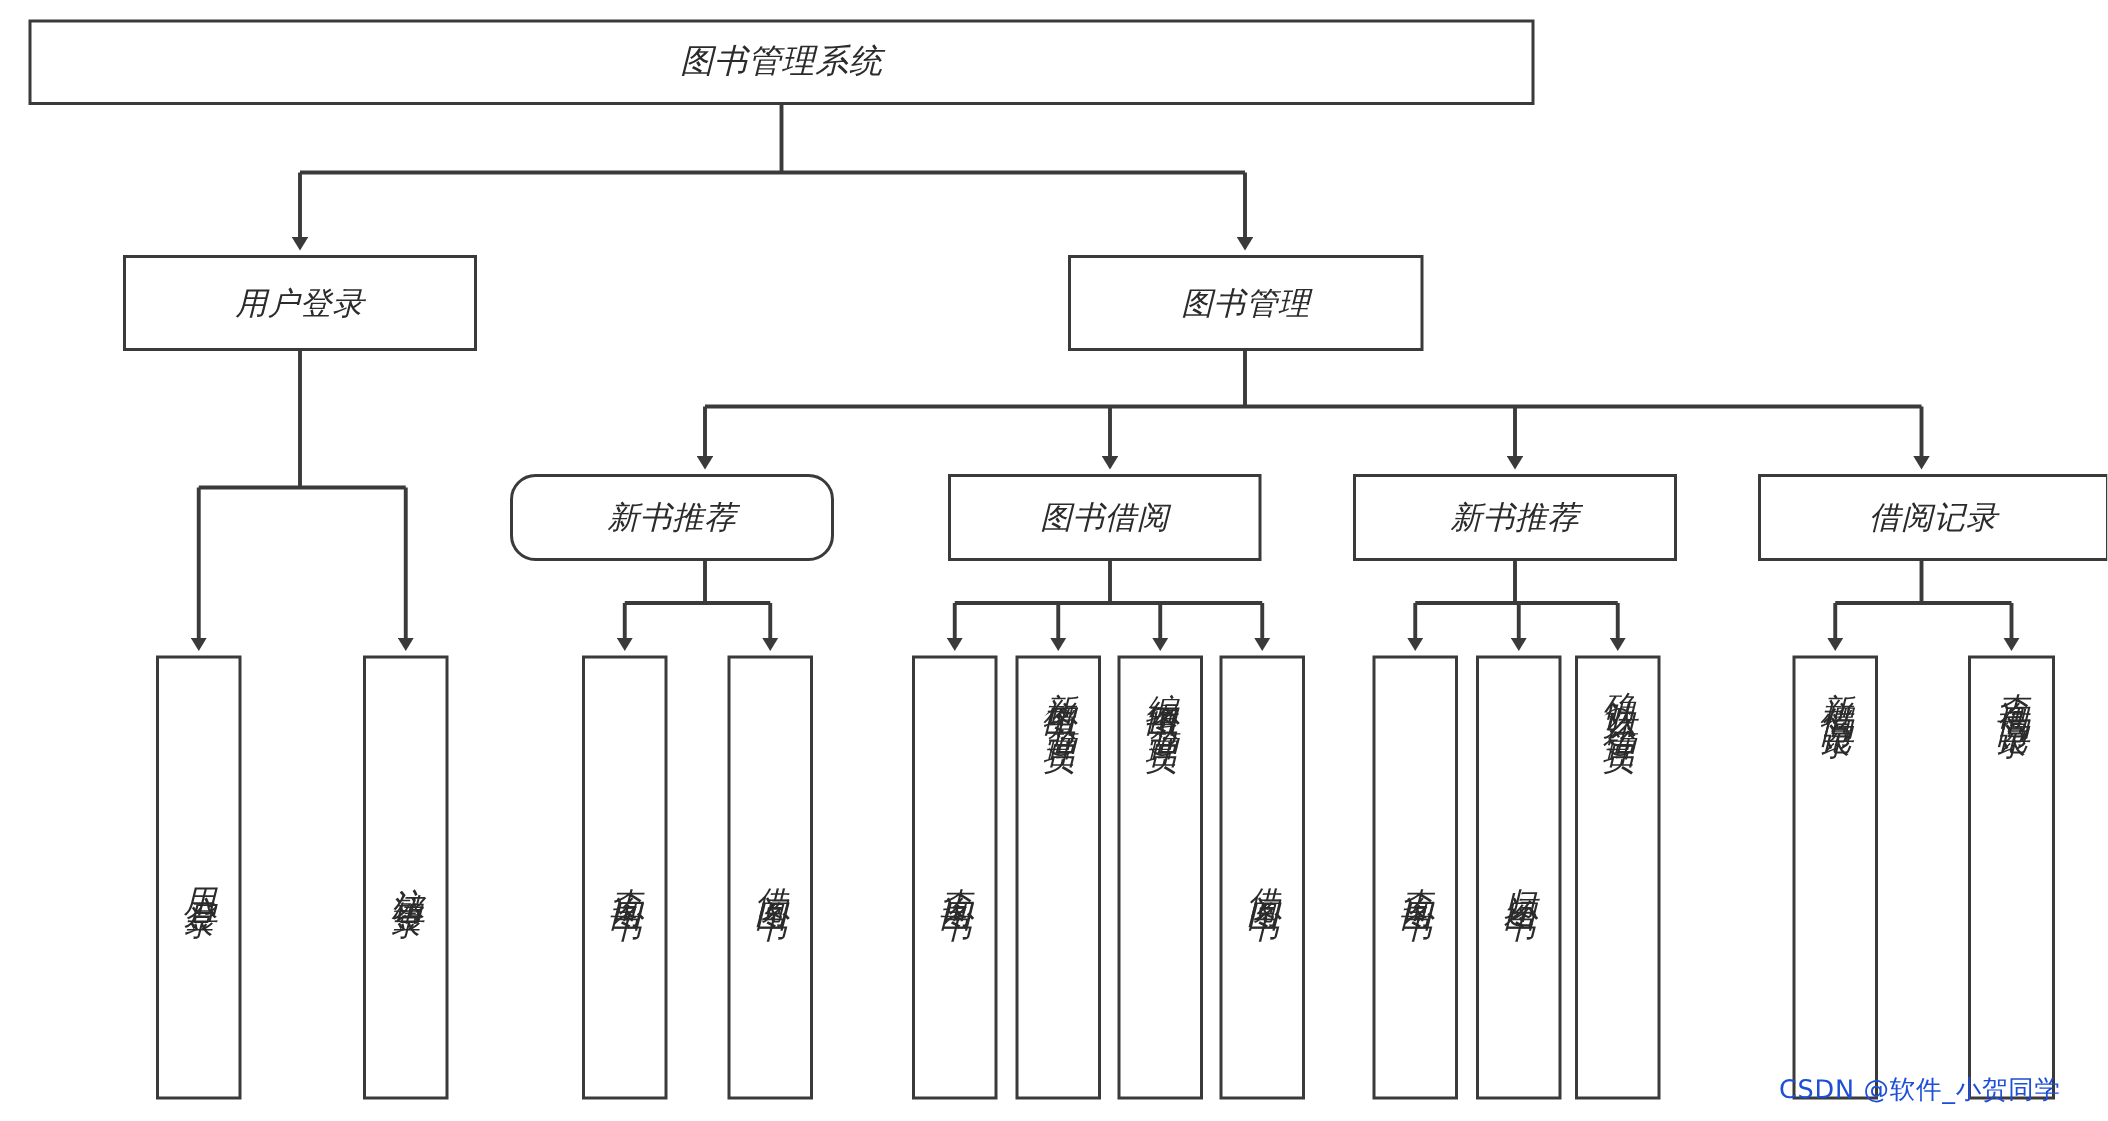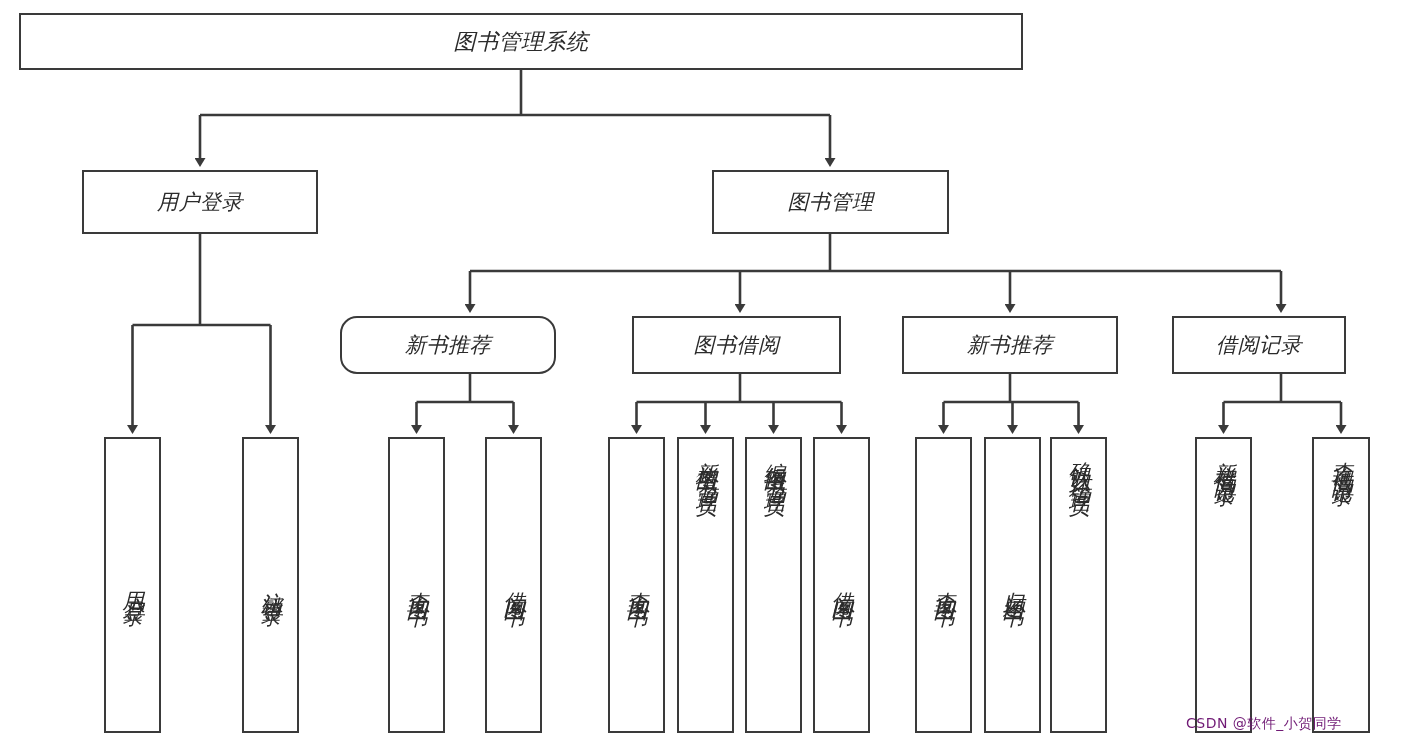--- a/index.html
+++ b/index.html
@@ -67,22 +67,22 @@
   }
   
   .node.vert.short {
     align-items: center;
     padding-top: 0;
   }
   #watermark {
     position: absolute;
     left: 1186px;
     top: 715px;
-    font-size: 14px;
-    color: #701a75;
+    font-size: 17px;
+    color: #1d4ed8;
     white-space: nowrap;
     letter-spacing: 0.5px;
   }
 </style>
 </head>
 <body>
 
 <div id="canvas">
   <svg id="edges" viewBox="0 0 1405 747">
     <defs>
@@ -139,21 +139,21 @@
       </div>
       <div class="node horiz" style="left: 340px; top: 316px; width: 216px; height: 58px; border-radius: 17px;">
         <span class="node-label">新书推荐</span>
       </div>
       <div class="node horiz" style="left: 632px; top: 316px; width: 209px; height: 58px;">
         <span class="node-label">图书借阅</span>
       </div>
       <div class="node horiz" style="left: 902px; top: 316px; width: 216px; height: 58px;">
         <span class="node-label">新书推荐</span>
       </div>
-      <div class="node horiz" style="left: 1172px; top: 316px; width: 174px; height: 58px;">
+      <div class="node horiz" style="left: 1172px; top: 316px; width: 234px; height: 58px;">
         <span class="node-label">借阅记录</span>
       </div>
       <div class="node vert short" style="left: 104px; top: 437px; width: 57px; height: 296px;">
         <span class="node-label">用户登录</span>
       </div>
       <div class="node vert short" style="left: 242px; top: 437px; width: 57px; height: 296px;">
         <span class="node-label">注销登录</span>
       </div>
       <div class="node vert short" style="left: 388px; top: 437px; width: 57px; height: 296px;">
         <span class="node-label">查询图书</span>

